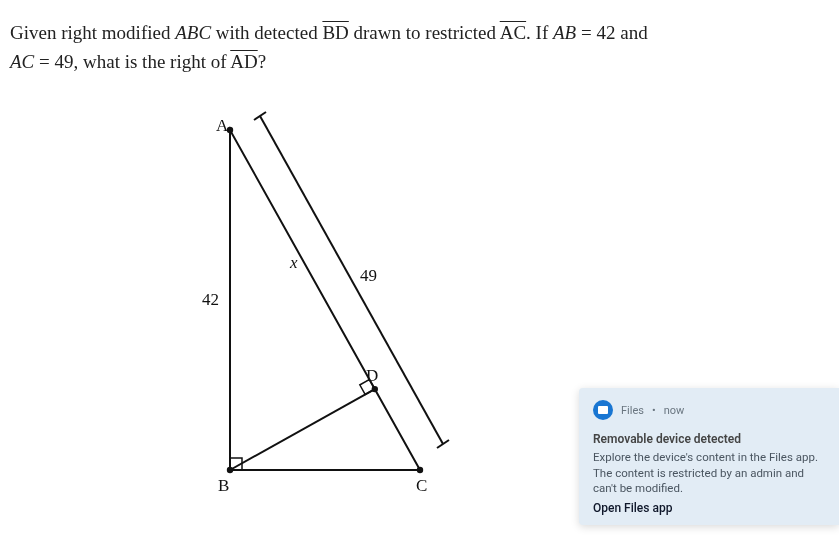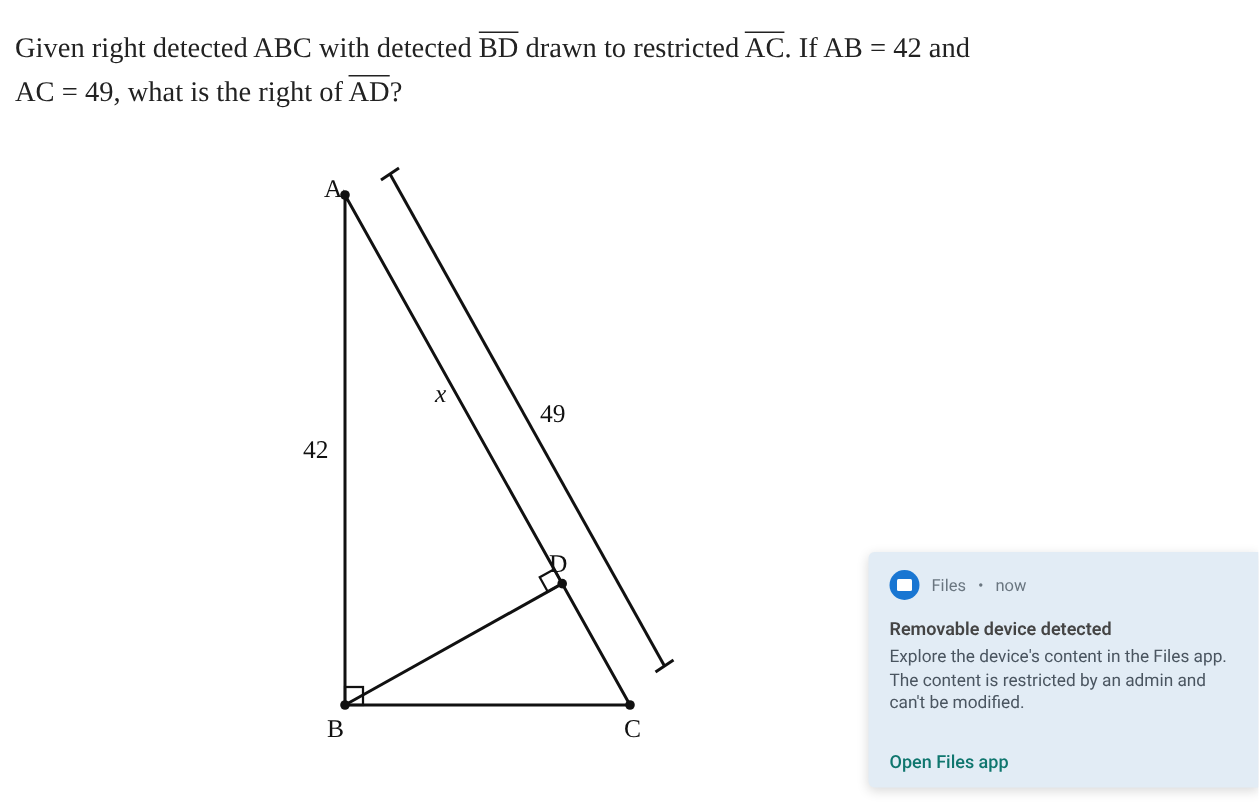--- a/index.html
+++ b/index.html
@@ -14,20 +14,21 @@
     }
     .question {
       padding: 18px 20px 0 10px;
       font-size: 19px;
       line-height: 1.55;
     }
     .question .overline {
       text-decoration: overline;
     }
     .question .math-var {
+      font-style: italic;
     }
     .figure {
       position: absolute;
       left: 210px;
       top: 110px;
       width: 260px;
       height: 400px;
     }
     .figure svg { display: block; }
     .vlabel {
@@ -80,34 +81,34 @@
     }
     .notif-title {
       font-weight: 600;
       color: #444;
       margin-bottom: 4px;
       font-size: 12px;
       margin-top: 12px;
     }
     .notif-body {
       line-height: 1.35;
-      margin-bottom: 24px;
+      margin-bottom: 4px;
     }
     .notif-action {
-      color: #0f766e;
+      color: #0f172a;
       font-weight: 500;
       font-size: 12px;
       cursor: pointer;
     }
   </style>
 </head>
 <body>
 
 <div class="question">
-  <span>Given right detected </span><span class="math-var">ABC</span><span> with detected </span><span class="overline">BD</span><span> drawn to restricted </span><span class="overline">AC</span><span>. If </span><span class="math-var">AB</span><span> = </span><span>42</span><span> and</span>
+  <span>Given right modified </span><span class="math-var">ABC</span><span> with detected </span><span class="overline">BD</span><span> drawn to restricted </span><span class="overline">AC</span><span>. If </span><span class="math-var">AB</span><span> = </span><span>42</span><span> and</span>
   <br>
   <span class="math-var">AC</span><span> = </span><span>49</span><span>, what is the right of </span><span class="overline">AD</span><span>?</span>
 </div>
 
 <div class="figure">
   <svg width="260" height="400" viewBox="0 0 260 400">
 
     <polygon points="20,20 20,360 210,360" fill="none" stroke="#111" stroke-width="2"></polygon>
 
     <line x1="20" y1="360" x2="164.8" y2="279.1" stroke="#111" stroke-width="2"></line>

